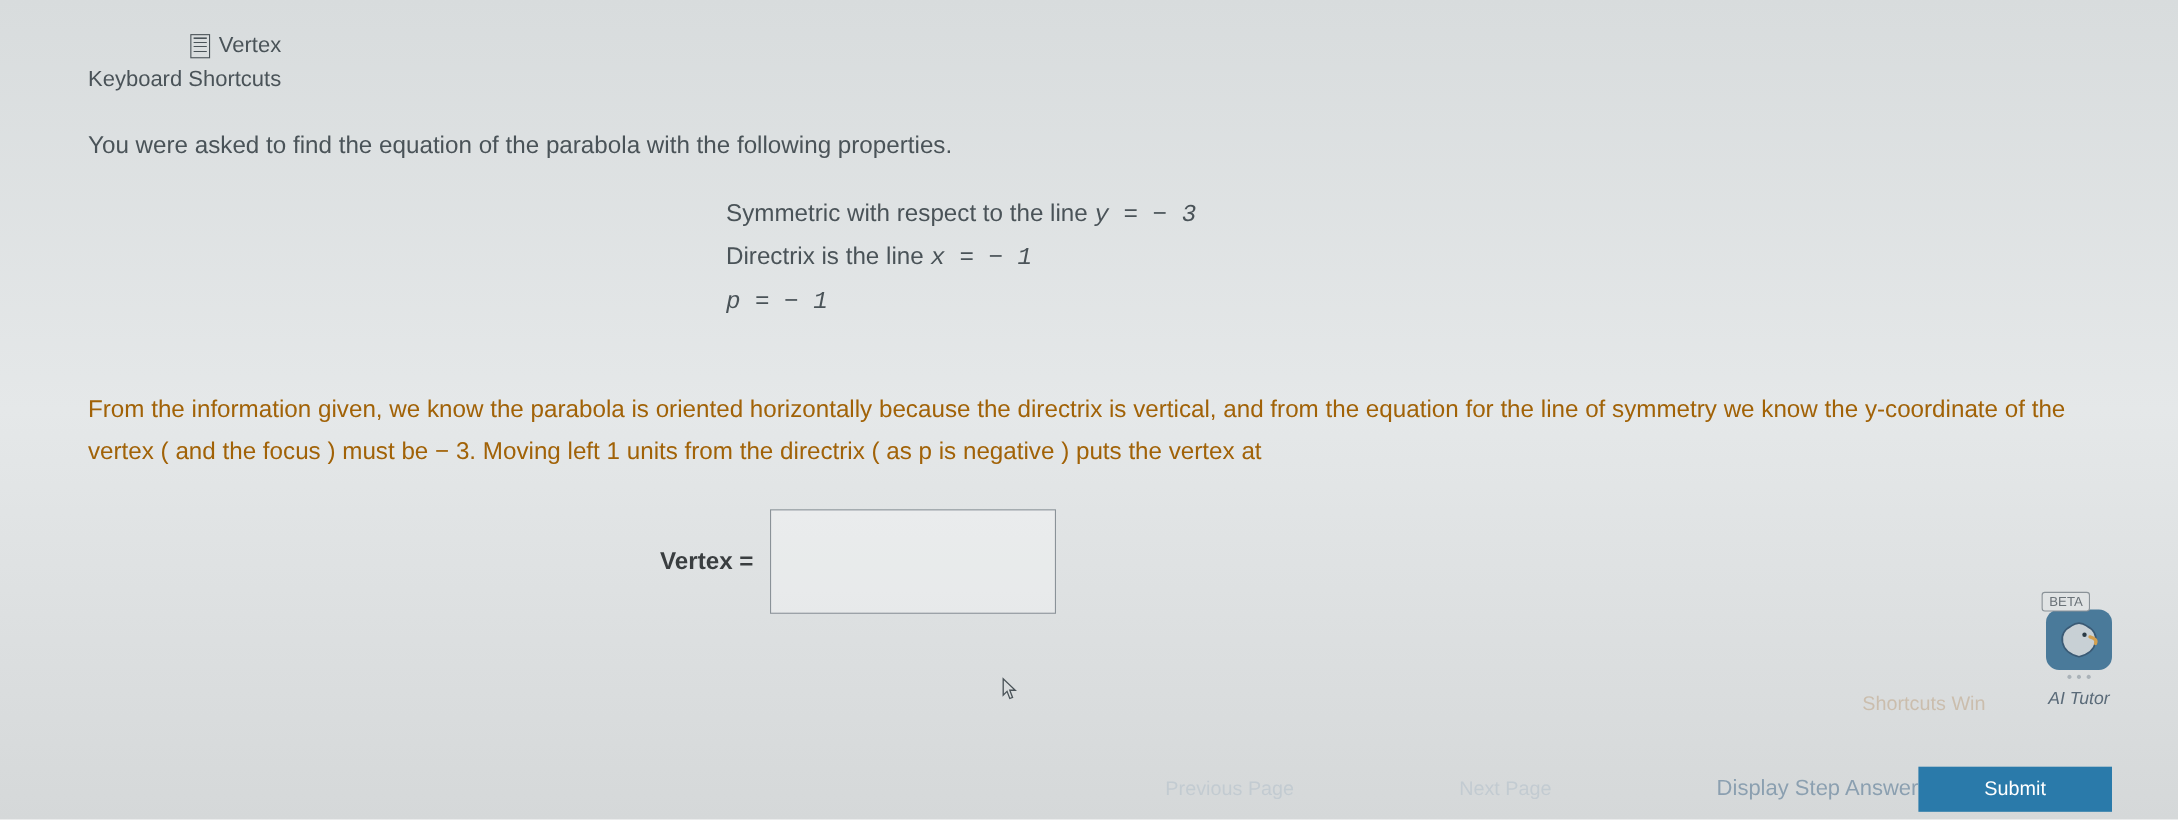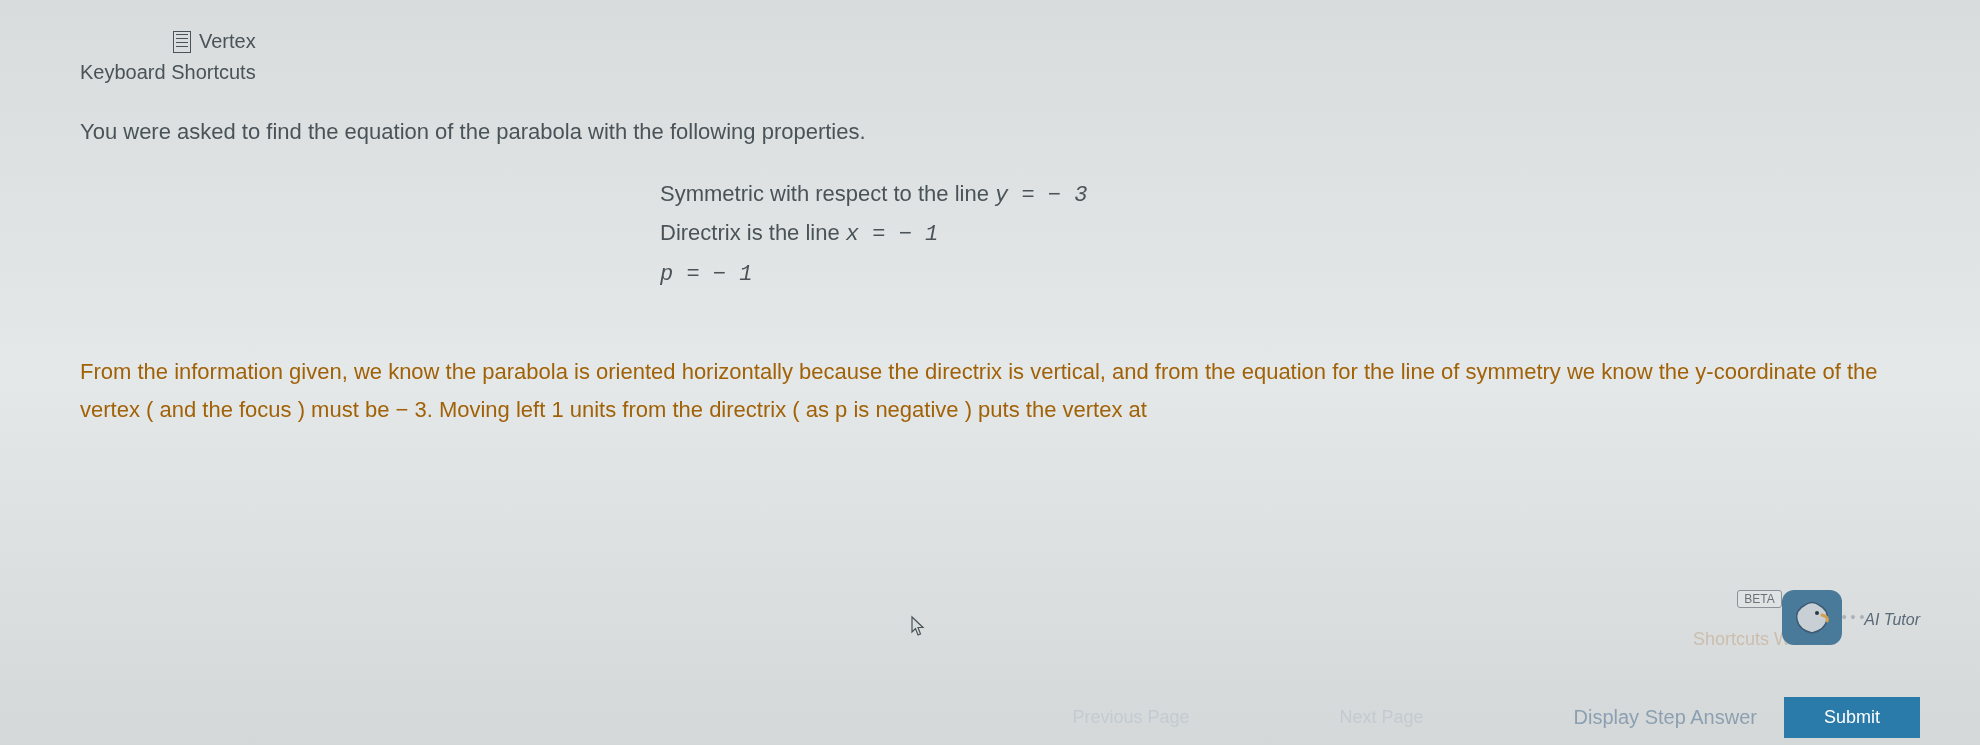--- a/index.html
+++ b/index.html
@@ -116,21 +116,21 @@
       top: 615px;
       width: 16px;
       height: 22px;
       pointer-events: none;
     }
     .ai-tutor-widget {
       position: absolute;
       right: 60px;
       bottom: 100px;
       display: flex;
-      flex-direction: row;
+      flex-direction: column;
       align-items: center;
       cursor: pointer;
     }
     .beta-badge {
       font-size: 12px;
       color: #6a7278;
       border: 1px solid #8a9298;
       padding: 1px 6px;
       border-radius: 3px;
       align-self: flex-start;
@@ -180,24 +180,23 @@
     .display-step-answer {
       color: #5a7a95;
       font-size: 20px;
       cursor: pointer;
       opacity: 0.6;
     }
     .submit-btn {
       background: #2a7aaa;
       color: #fff;
       border: none;
-      padding: 10px 40px;
-      font-size: 18px;
-      cursor: pointer;
-      margin-left: 27px;
+      padding: 10px 60px;
+      font-size: 18px;
+      cursor: pointer;
     }
     .activate-text {
       position: absolute;
       right: 175px;
       bottom: 95px;
       color: #b08555;
       font-size: 18px;
       opacity: 0.35;
     }
     .middle-faded {
@@ -230,20 +229,24 @@
     <div>
       <span>Directrix is the line </span><span class="math-var">x = − 1</span>
     </div>
     <div>
       <span class="math-var">p = − 1</span>
     </div>
   </div>
 
   <div class="explanation">From the information given, we know the parabola is oriented horizontally because the directrix is vertical, and from the equation for the line of symmetry we know the y-coordinate of the vertex ( and the focus ) must be − 3. Moving left 1 units from the directrix ( as p is negative ) puts the vertex at</div>
 
+  <div class="vertex-row">
+    <span class="vertex-label">Vertex =</span>
+    <input type="text" class="vertex-input" value="" style="">
+  </div>
 </div>
 
 <svg class="cursor-icon" viewBox="0 0 16 22">
   <path d="M 2 2 L 2 17 L 5.5 13.5 L 8 20 L 10.5 19 L 8 12.5 L 13 12.5 Z" fill="none" stroke="#4a5358" stroke-width="1.2"></path>
 </svg>
 
 <div class="activate-text">Shortcuts Win</div>
 
 <div class="ai-tutor-widget">
   <span class="beta-badge">BETA</span>

